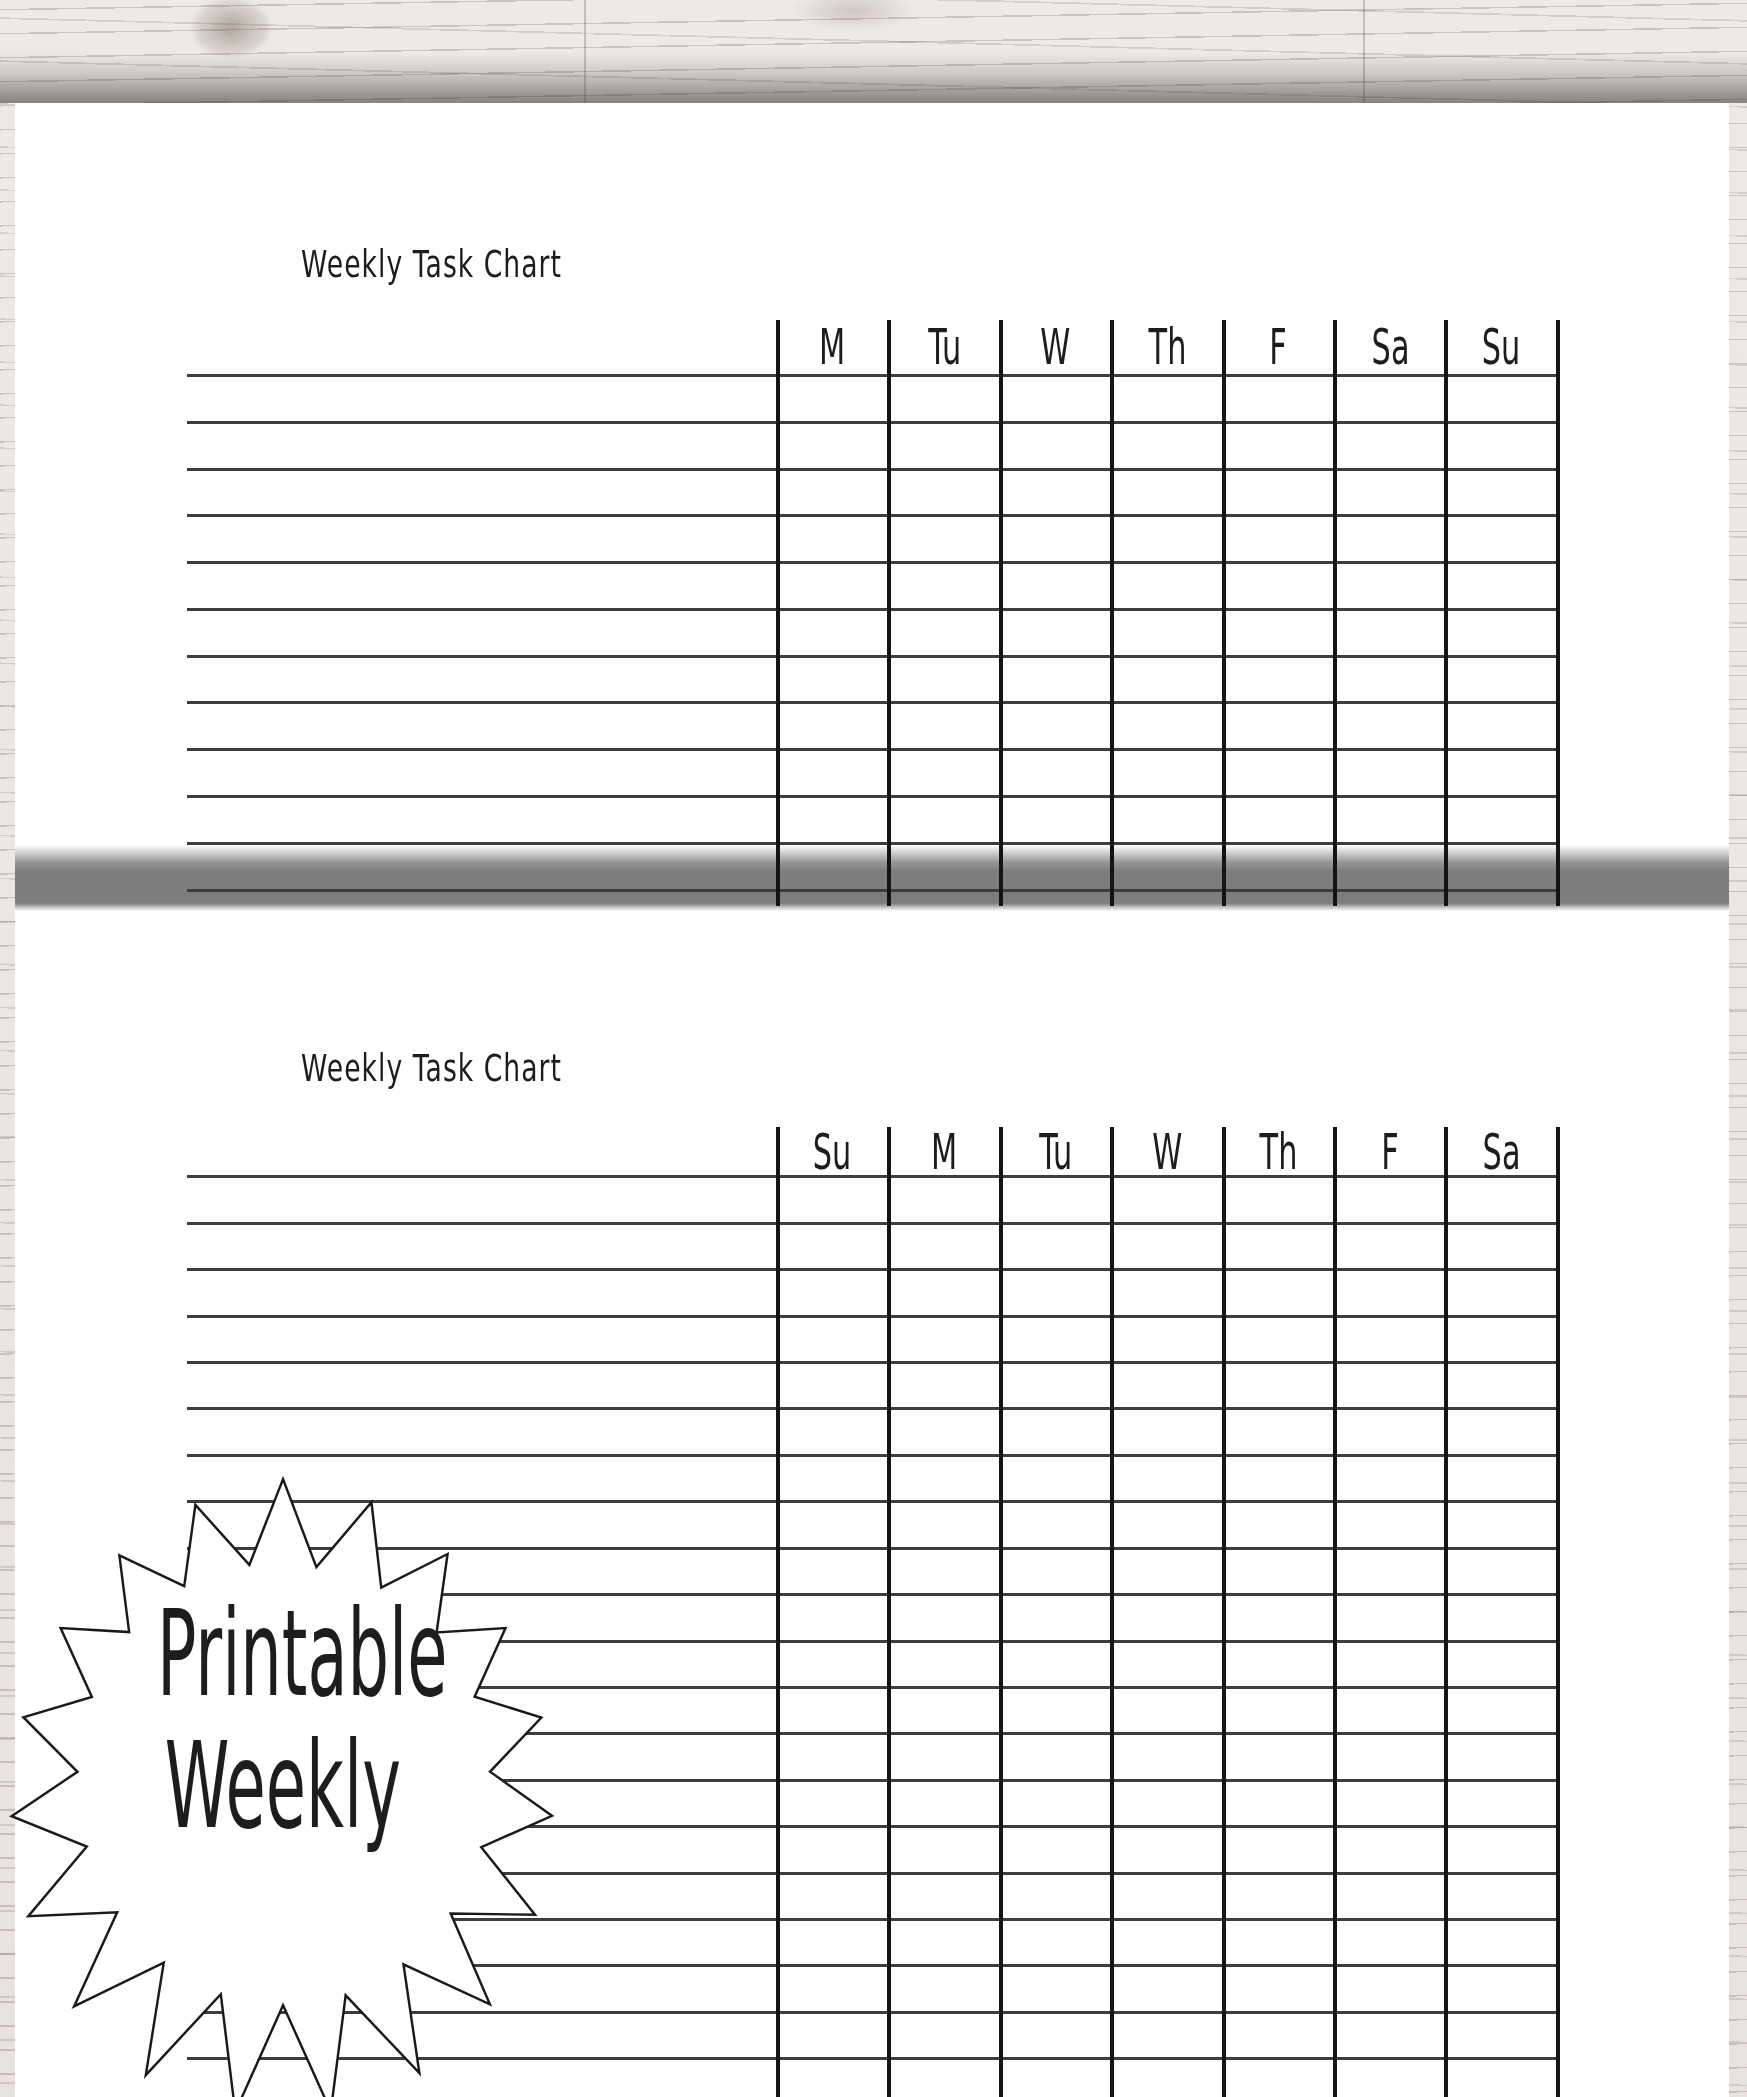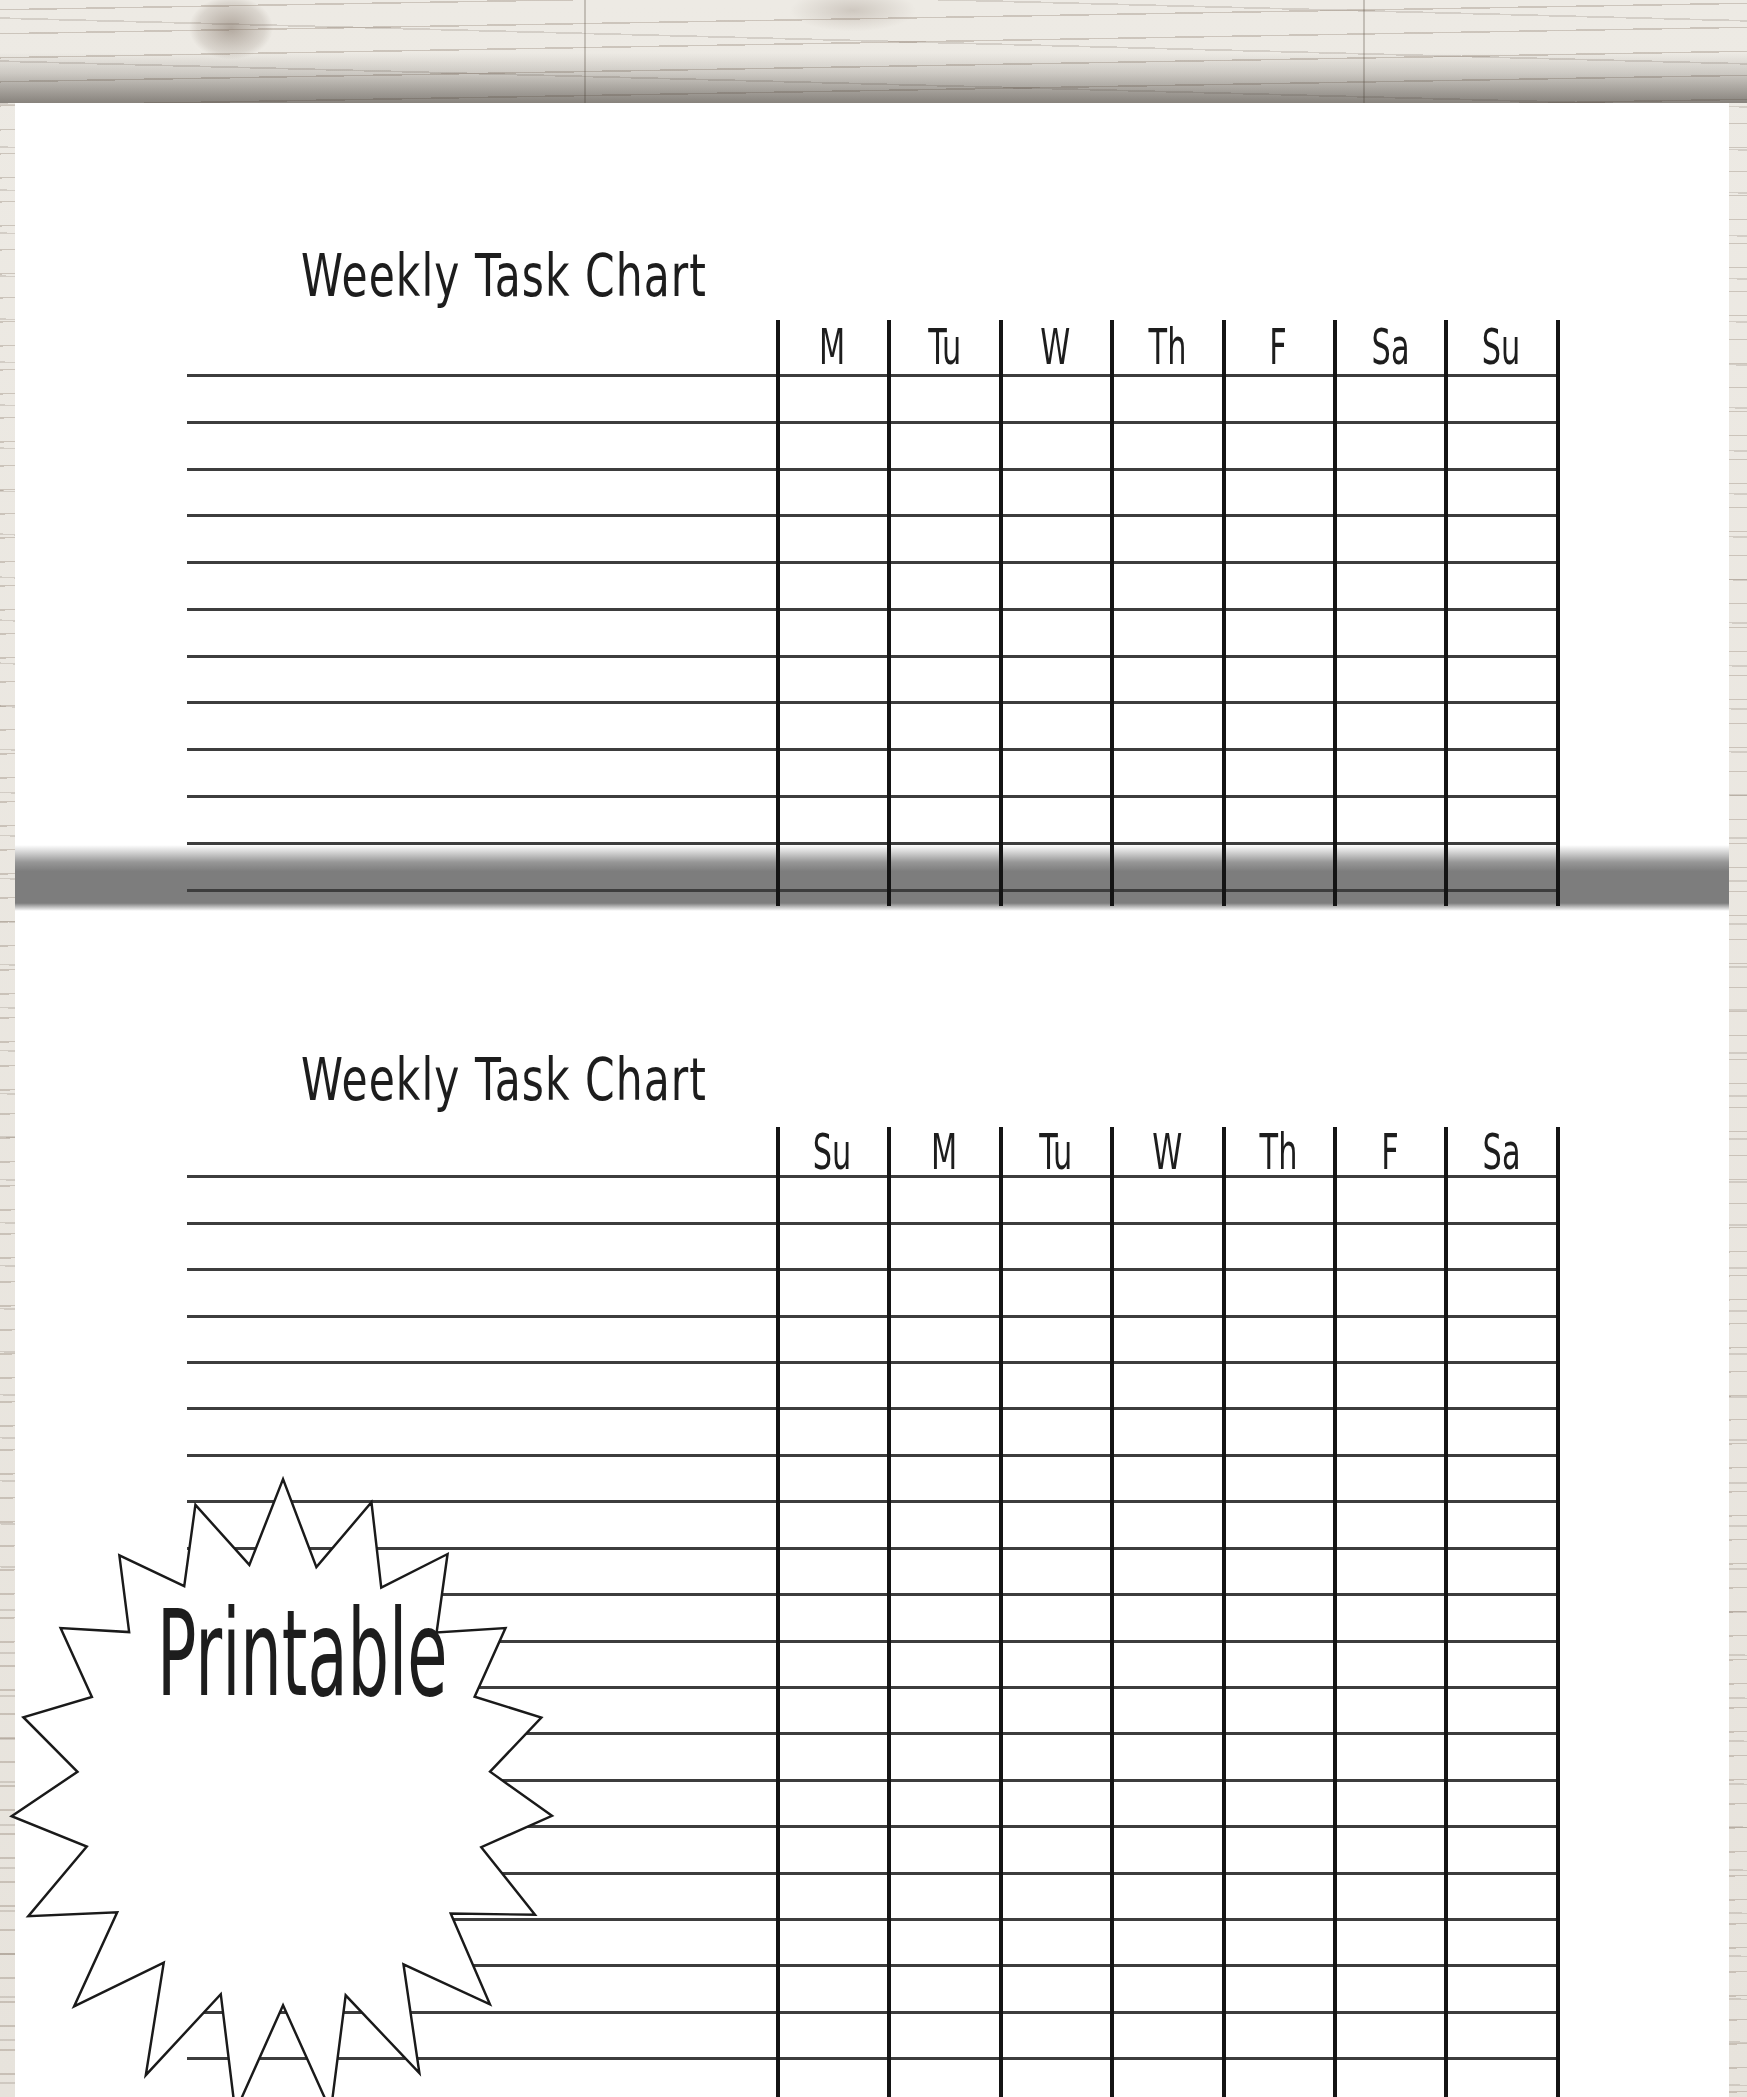--- a/index.html
+++ b/index.html
@@ -25,21 +25,21 @@
   
   .paper{position:absolute;left:15.4px;top:103px;width:1714px;height:1994px;background:var(--paper,#fff);}
   .gap-shadow{
     position:absolute;left:15.4px;top:845px;width:1714px;height:66px;
     background:linear-gradient(180deg,
       rgba(125,125,125,0) 0%, rgba(125,125,125,.80) 26%,
       rgba(125,125,125,1) 40%, rgba(125,125,125,1) 88%,
       rgba(125,125,125,0) 100%);
   }
   
-  .sheet-title{position:absolute;left:301px;font-size:59px;line-height:1;white-space:nowrap;letter-spacing:1.4px;}
+  .sheet-title{position:absolute;left:301px;font-size:37px;line-height:1;white-space:nowrap;letter-spacing:1.4px;}
   .sheet-title>span{display:inline-block;transform:scaleX(.72);transform-origin:left center;}
   
   .hline{position:absolute;left:187px;width:1371px;height:2.8px;background:var(--grid,#3d3d3d);}
   .vline{position:absolute;width:3.5px;background:var(--col,#141414);}
   .day-cell{position:absolute;display:flex;align-items:center;justify-content:center;}
   .day-cell>span{display:inline-block;font-size:49px;line-height:1;transform:scaleX(.62);}
   
   .star-svg{position:absolute;left:0;top:1461px;}
   .badge-line{position:absolute;left:38px;width:489px;text-align:center;font-size:119px;line-height:1;white-space:nowrap;}
   .badge-line>span{display:inline-block;transform:scaleX(.55);transform-origin:center;}
@@ -158,15 +158,18 @@
         <span>Sa</span>
       </div>
     </div>
 
   <svg class="star-svg" width="629" height="636" viewBox="0 0 900 910">
     <polygon id="star-poly" fill="#ffffff" stroke="#1a1a1a" stroke-width="3.5" points="405.0,26.0 452.7,151.8 531.5,59.0 545.5,181.2 640.4,133.1 624.7,245.4 723.3,239.0 679.1,337.2 774.6,367.1 701.2,444.5 789.8,507.7 688.6,552.5 765.5,649.2 644.9,647.6 701.0,777.3 577.3,720.1 600.1,875.9 494.6,764.5 473.3,930.4 405.0,778.8 336.6,931.6 315.9,762.9 208.6,878.8 234.3,717.8 106.0,780.4 167.7,645.7 40.5,651.2 124.2,551.7 16.6,508.1 110.9,444.7 33.4,366.6 131.5,337.6 86.7,239.0 184.8,244.8 170.8,134.9 263.6,179.1 279.6,62.8 356.8,148.6"></polygon>
   </svg>
   <div class="badge-line" style="top:1595px">
     <span>Printable</span>
   </div>
+  <div class="badge-line" style="top:1727px">
+    <span>Weekly</span>
+  </div>
 
 </div>
 
 
 </body></html>

